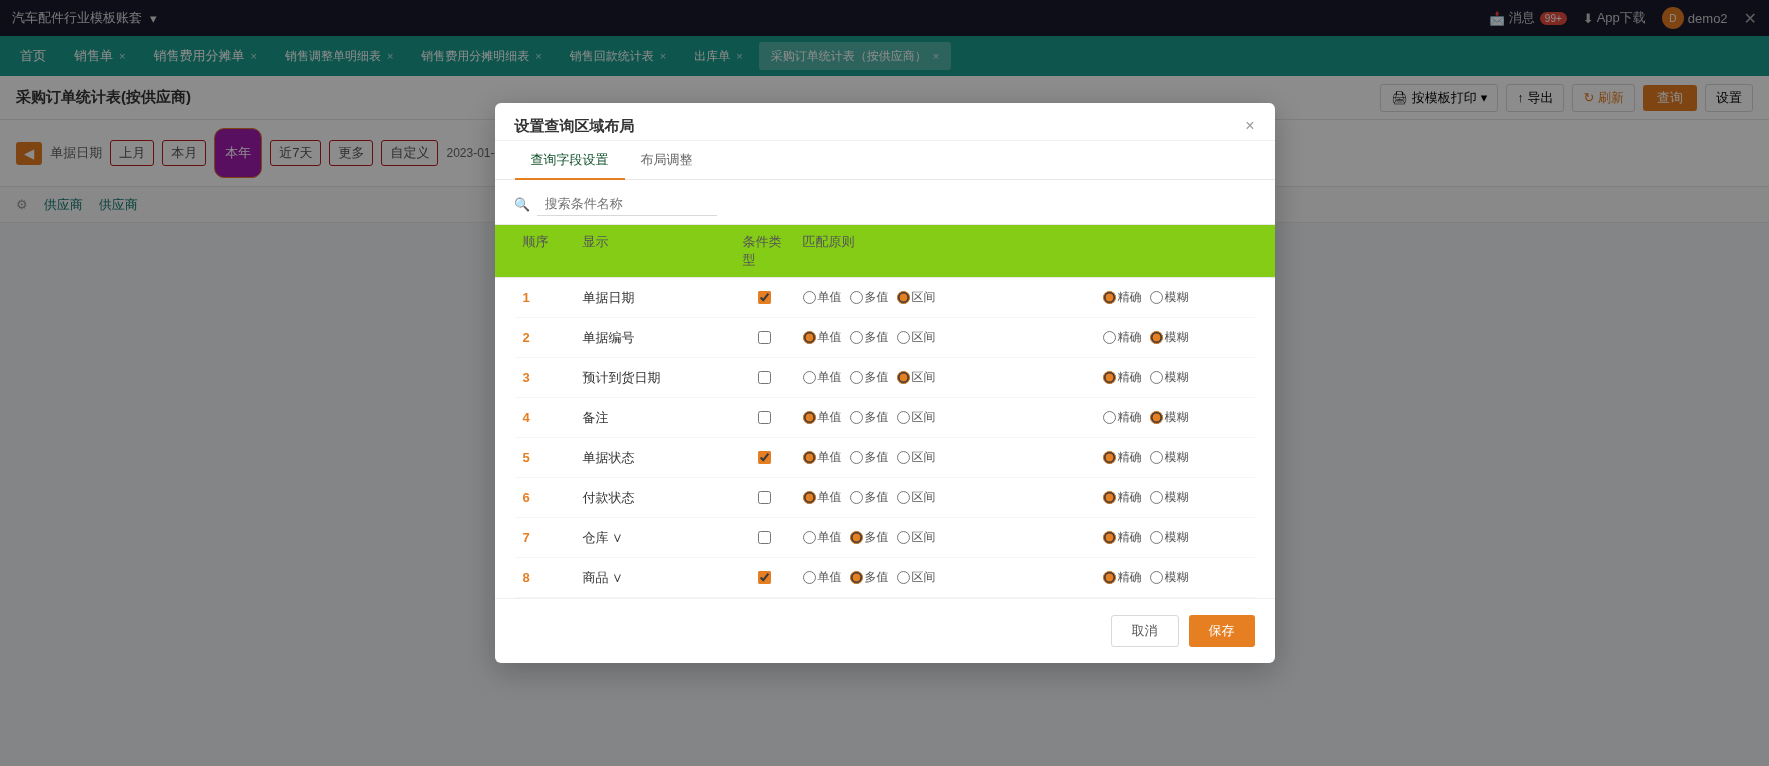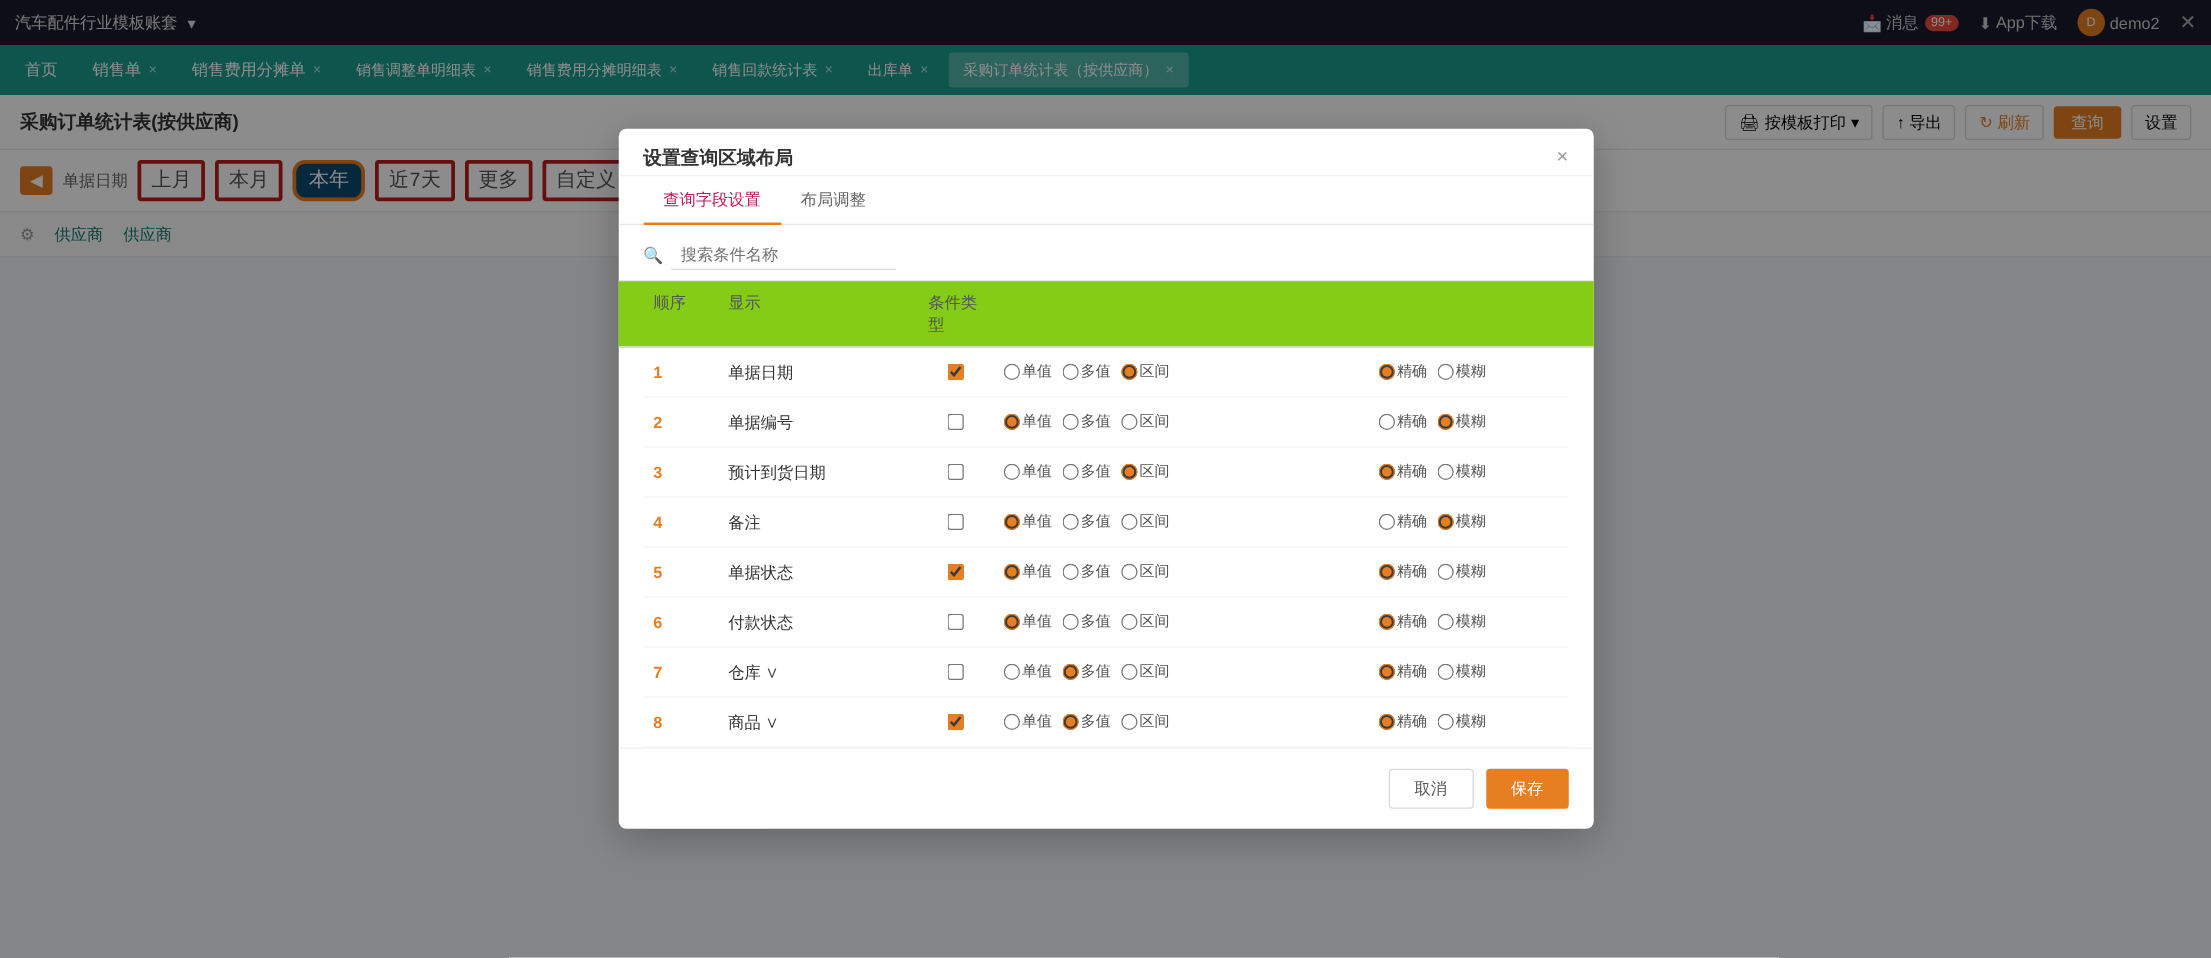--- a/index.html
+++ b/index.html
@@ -64,22 +64,22 @@
     .filter-bar {
       background: #fff;
       padding: 8px 16px;
       display: flex;
       align-items: center;
       gap: 8px;
       border-bottom: 1px solid #e8e8e8;
     }
     .filter-arrow { background: #e67e22; color: #fff; border: none; border-radius: 3px; padding: 4px 8px; cursor: pointer; }
     .filter-label { font-size: 13px; color: #666; }
-    .filter-btn { background: #fff; border: 3px solid #b91c1c; border-radius: 3px; padding: 3px 8px; cursor: pointer; font-size: 16px; color: #555; font-family: Liberation Mono, monospace; }
-    .filter-btn.active { background: #0c4a6e; color: #fff; border-color: #e67e22; border-radius: 10px; padding: 3px 10px; }
+    .filter-btn { background: #fff; border: 1px solid #b91c1c; border-radius: 3px; padding: 3px 8px; cursor: pointer; font-size: 13px; color: #555; }
+    .filter-btn.active { background: #a21caf; color: #fff; border-color: #e67e22; border-radius: 10px; padding: 15px 10px; }
     .filter-date { font-size: 12px; color: #666; }
 
     
     .table-area {
       background: #fff;
       margin: 0;
     }
     .table-header {
       display: flex;
       align-items: center;
@@ -128,21 +128,21 @@
     }
     .modal-tab {
       padding: 10px 16px 9px;
       cursor: pointer;
       font-size: 13px;
       color: #666;
       border-bottom: 2px solid transparent;
       margin-bottom: -1px;
     }
     .modal-tab.active {
-      color: #be185d;
+      color: #14532d;
       border-bottom-color: #e67e22;
     }
 
     .modal-search {
       padding: 12px 20px 8px;
       display: flex;
       align-items: center;
       gap: 6px;
     }
     .modal-search-input {
@@ -360,20 +360,21 @@
 
     <div class="modal-search">
       <span style="color:#999;">🔍</span>
       <input class="modal-search-input" type="text" placeholder="搜索条件名称" style="">
     </div>
 
     <div class="modal-table-header">
       <div class="th">顺序</div>
       <div class="th">显示</div>
       <div class="th">条件类型</div>
+      <div class="th">匹配原则</div>
     </div>
 
     <div class="modal-table-body" id="modal-rows">
     <div class="modal-row" style="opacity: 1;">
           <div class="modal-cell index">1</div>
           <div class="modal-cell">单据日期</div>
           <div class="modal-cell" style="display: flex; justify-content: center;">
             <input type="checkbox" checked="" style="accent-color: rgb(230, 126, 34);">
           </div>
           <div class="modal-cell" style="display: flex; gap: 8px; align-items: center;">

